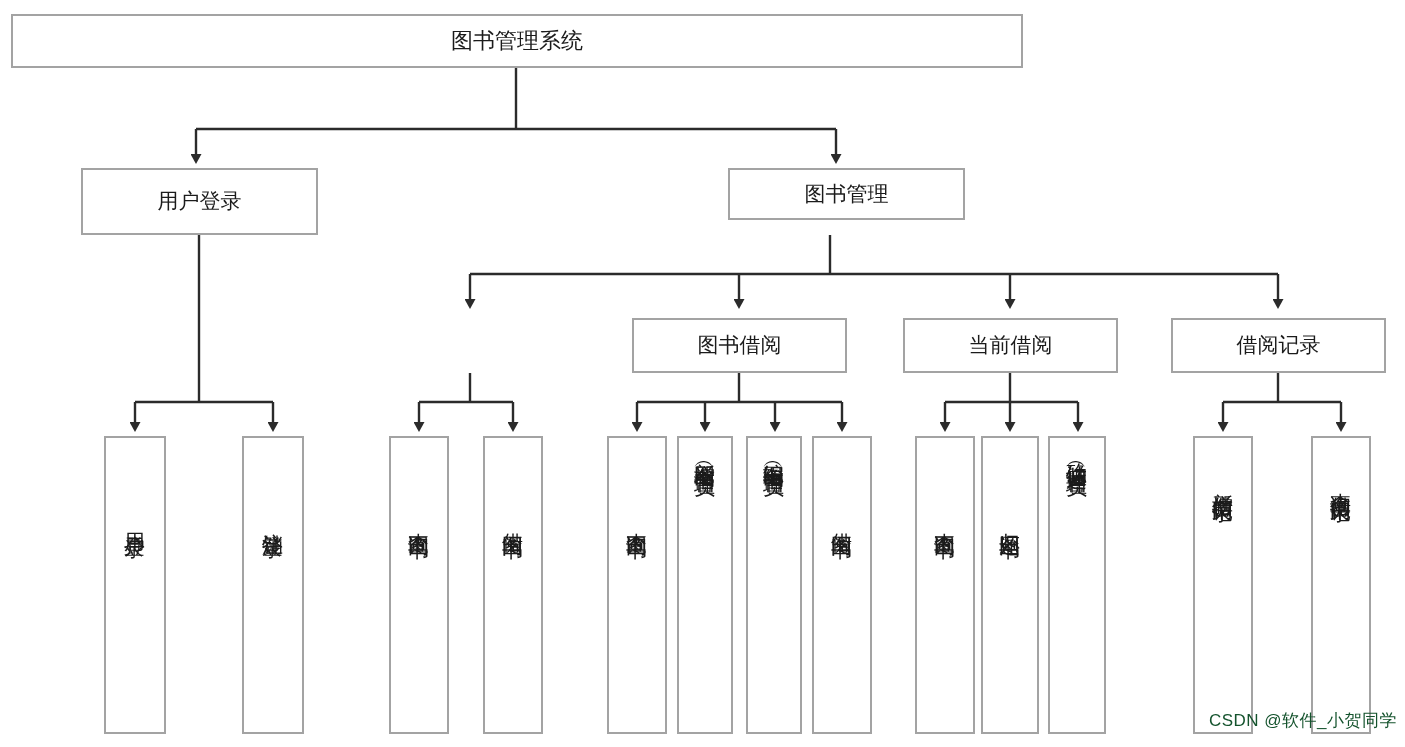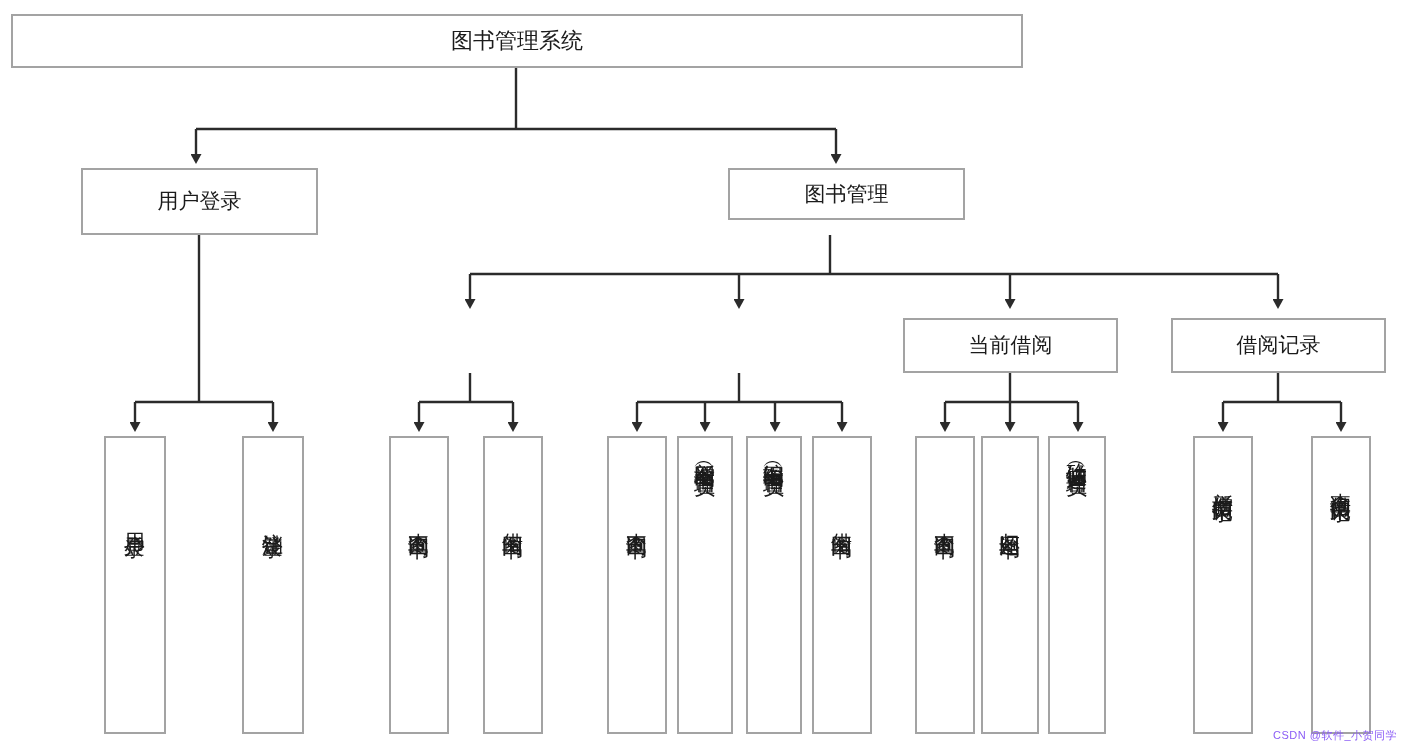--- a/index.html
+++ b/index.html
@@ -57,23 +57,23 @@
     writing-mode: vertical-rl;
     text-orientation: upright;
     font-size: 21px;
     letter-spacing: 2px;
     line-height: 1;
     white-space: nowrap;
   }
   .watermark {
     position: absolute;
     right: 8px;
-    bottom: 4px;
-    font-size: 11px;
-    color: #8b5cf6;
+    bottom: 15px;
+    font-size: 17px;
+    color: #14532d;
     letter-spacing: 0.5px;
     white-space: nowrap;
     user-select: none;
   }
 </style>
 </head>
 <body>
 
 <div id="canvas">
 
@@ -133,20 +133,23 @@
 
   <div class="node horiz" style="left:81px; top:168px; width:237px; height:67px;">
     <span class="label">用户登录</span>
   </div>
 
   <div class="node horiz" style="left:712px; top:168px; width:237px; height:52px;margin-left:16px;">
     <span class="label">图书管理</span>
   </div>
 
 
+  <div class="node horiz" style="left:632px; top:318px; width:215px; height:55px;">
+    <span class="label">图书借阅</span>
+  </div>
 
   <div class="node horiz" style="left:1171px; top:318px; width:215px; height:55px;">
     <span class="label">借阅记录</span>
   </div>
 
   <div class="node horiz" style="left:903px; top:318px; width:215px; height:55px;">
     <span class="label">当前借阅</span>
   </div>
 
   <div class="node vert" style="left:104px; top:436px; width:62px; height:298px; padding-top:78px;">

